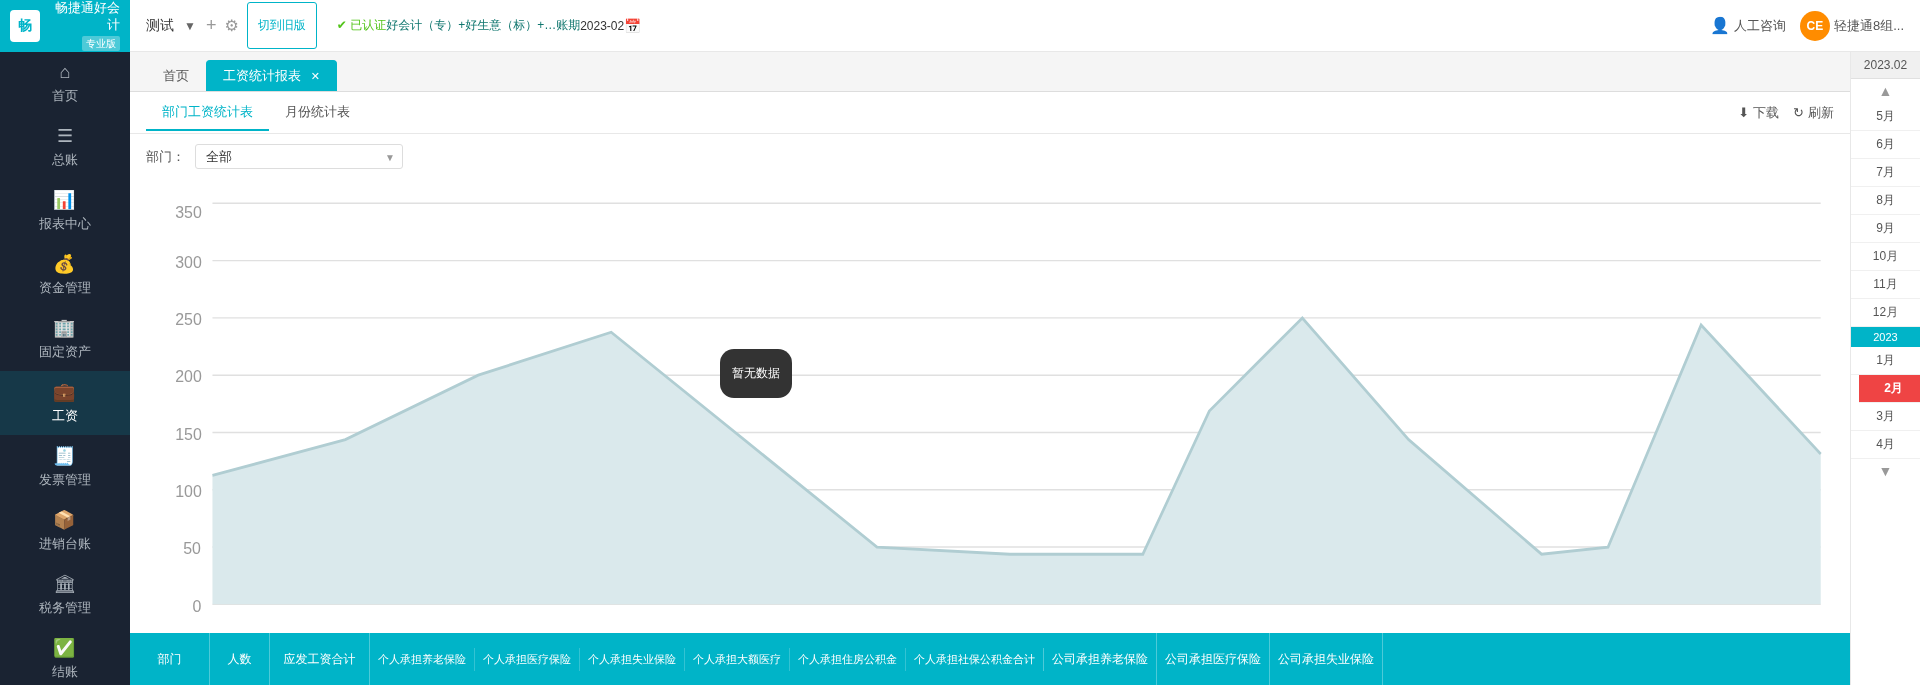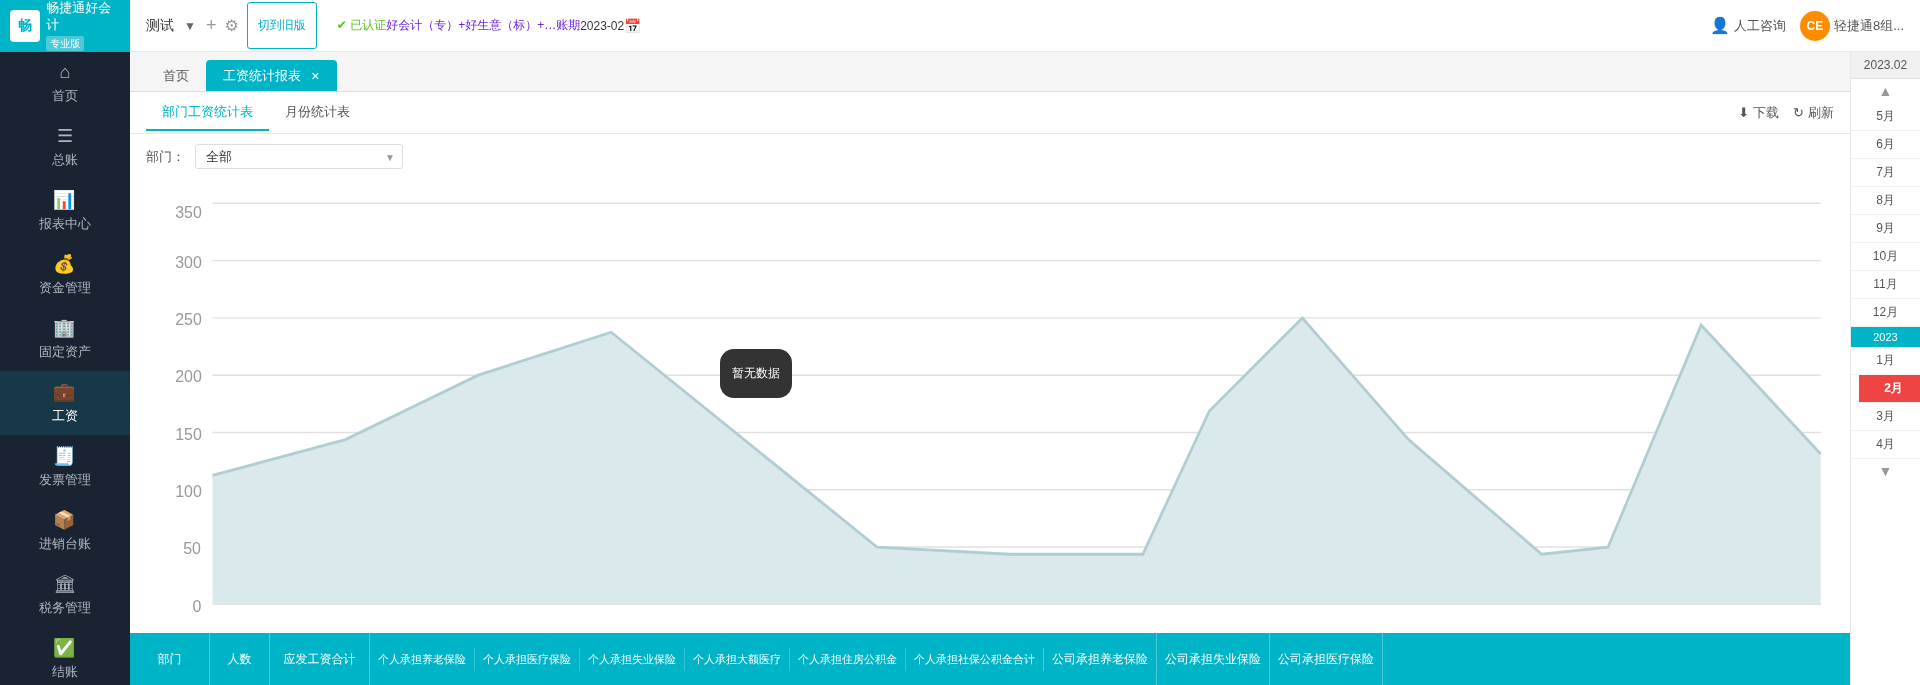--- a/index.html
+++ b/index.html
@@ -33,20 +33,21 @@
       justify-content: center;
       font-size: 10px;
       color: #00b4c8;
       font-weight: bold;
       flex-direction: column;
     }
     .sidebar-logo-text {
       font-size: 13px;
       color: #fff;
       line-height: 1.3;
+      text-align: right;
     }
     .sidebar-logo-text .sub { font-size: 10px; background: rgba(255,255,255,0.3); padding: 1px 4px; border-radius: 2px; margin-top: 2px; display: inline-block; }
     .sidebar-item {
       display: flex;
       flex-direction: column;
       align-items: center;
       padding: 10px 0;
       cursor: pointer;
       font-size: 13px;
       color: #adb5bd;
@@ -95,21 +96,21 @@
       border: 1px solid #00b4c8;
       color: #00b4c8;
       background: #fff;
       padding: 14px 10px;
       border-radius: 3px;
       font-size: 12px;
       cursor: pointer;
     }
     .topbar-tag {
       font-size: 12px;
-      color: #6d28d9;
+      color: #0f766e;
     }
     .topbar-right {
       margin-left: auto;
       display: flex;
       align-items: center;
       gap: 14px;
     }
     .topbar-right-item {
       display: flex;
       align-items: center;
@@ -584,24 +585,24 @@
             <div class="table-col-group-cell">
               <span>个人承担社保公积金合计</span>
             </div>
           </div>
         </div>
 
         <div class="table-col" style="flex-shrink:0;min-width:100px;">
           <span>公司承担养老保险</span>
         </div>
         <div class="table-col" style="flex-shrink:0;min-width:100px;">
+          <span>公司承担医疗保险</span>
+        </div>
+        <div class="table-col" style="flex-shrink:0;min-width:100px;">
           <span>公司承担失业保险</span>
-        </div>
-        <div class="table-col" style="flex-shrink:0;min-width:100px;">
-          <span>公司承担医疗保险</span>
         </div>
       </div>
 
     </div>
 
     <div class="right-panel">
       <div class="right-panel-header">
         <span>2023.02</span>
       </div>
       <div class="right-panel-nav">

